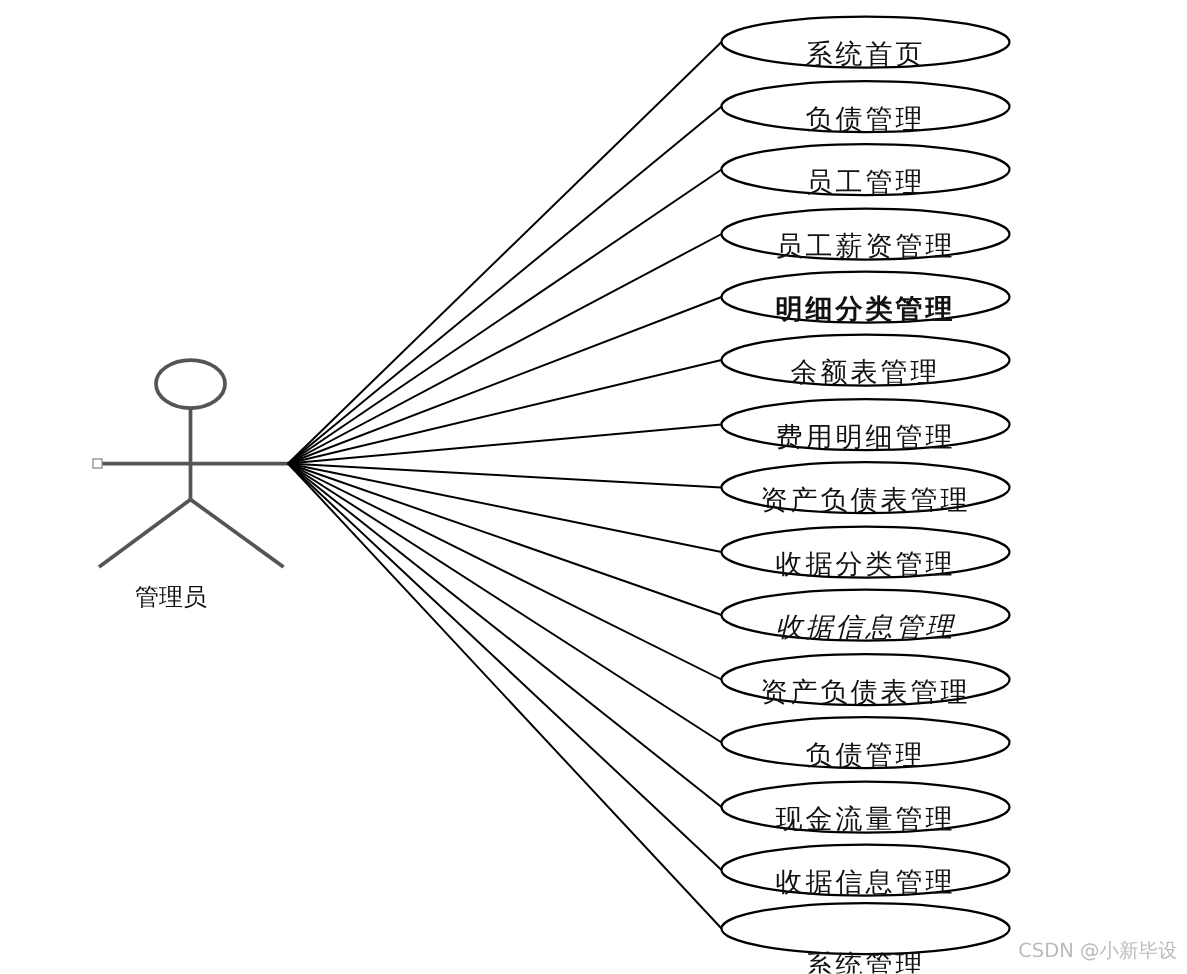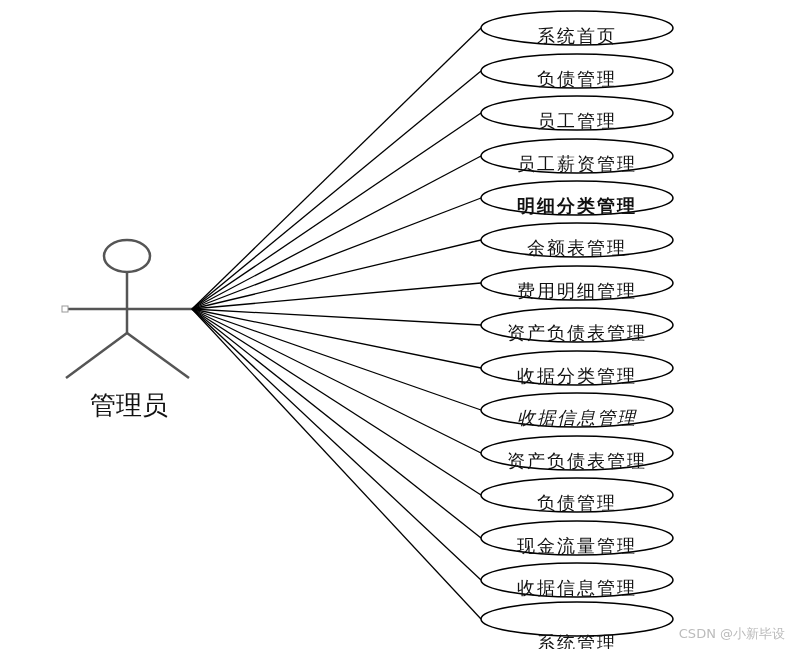--- a/index.html
+++ b/index.html
@@ -1,19 +1,19 @@
 <!DOCTYPE html>
 <html><head>
 <meta charset="utf-8">
 <style>
 html,body{margin:0;padding:0;background:#fff;}
 body{width:791px;height:649px;position:relative;overflow:hidden;font-family:"DejaVu Serif","Liberation Serif",serif;}
 svg{position:absolute;left:0;top:0;}
 .uc{position:absolute;left:480px;width:194px;height:50px;display:flex;align-items:center;justify-content:center;font-size:18px;color:#111;letter-spacing:2px;}
-.actor-label{position:absolute;left:90px;top:388px;font-size:26px;color:#111;}
+.actor-label{position:absolute;left:90px;top:388px;font-size:16px;color:#111;}
 .wm{position:absolute;right:6px;bottom:6px;font-family:"DejaVu Sans","Liberation Sans",sans-serif;font-size:13px;color:#bbb;}
 </style>
 </head>
 <body>
 
 <svg id="diagram" width="791" height="649">
   <g stroke="#555" stroke-width="2.5" fill="none">
     <ellipse cx="127" cy="256" rx="23" ry="16"></ellipse>
     <line x1="127" y1="272" x2="127" y2="333"></line>
     <line x1="67" y1="309" x2="192" y2="309"></line>

